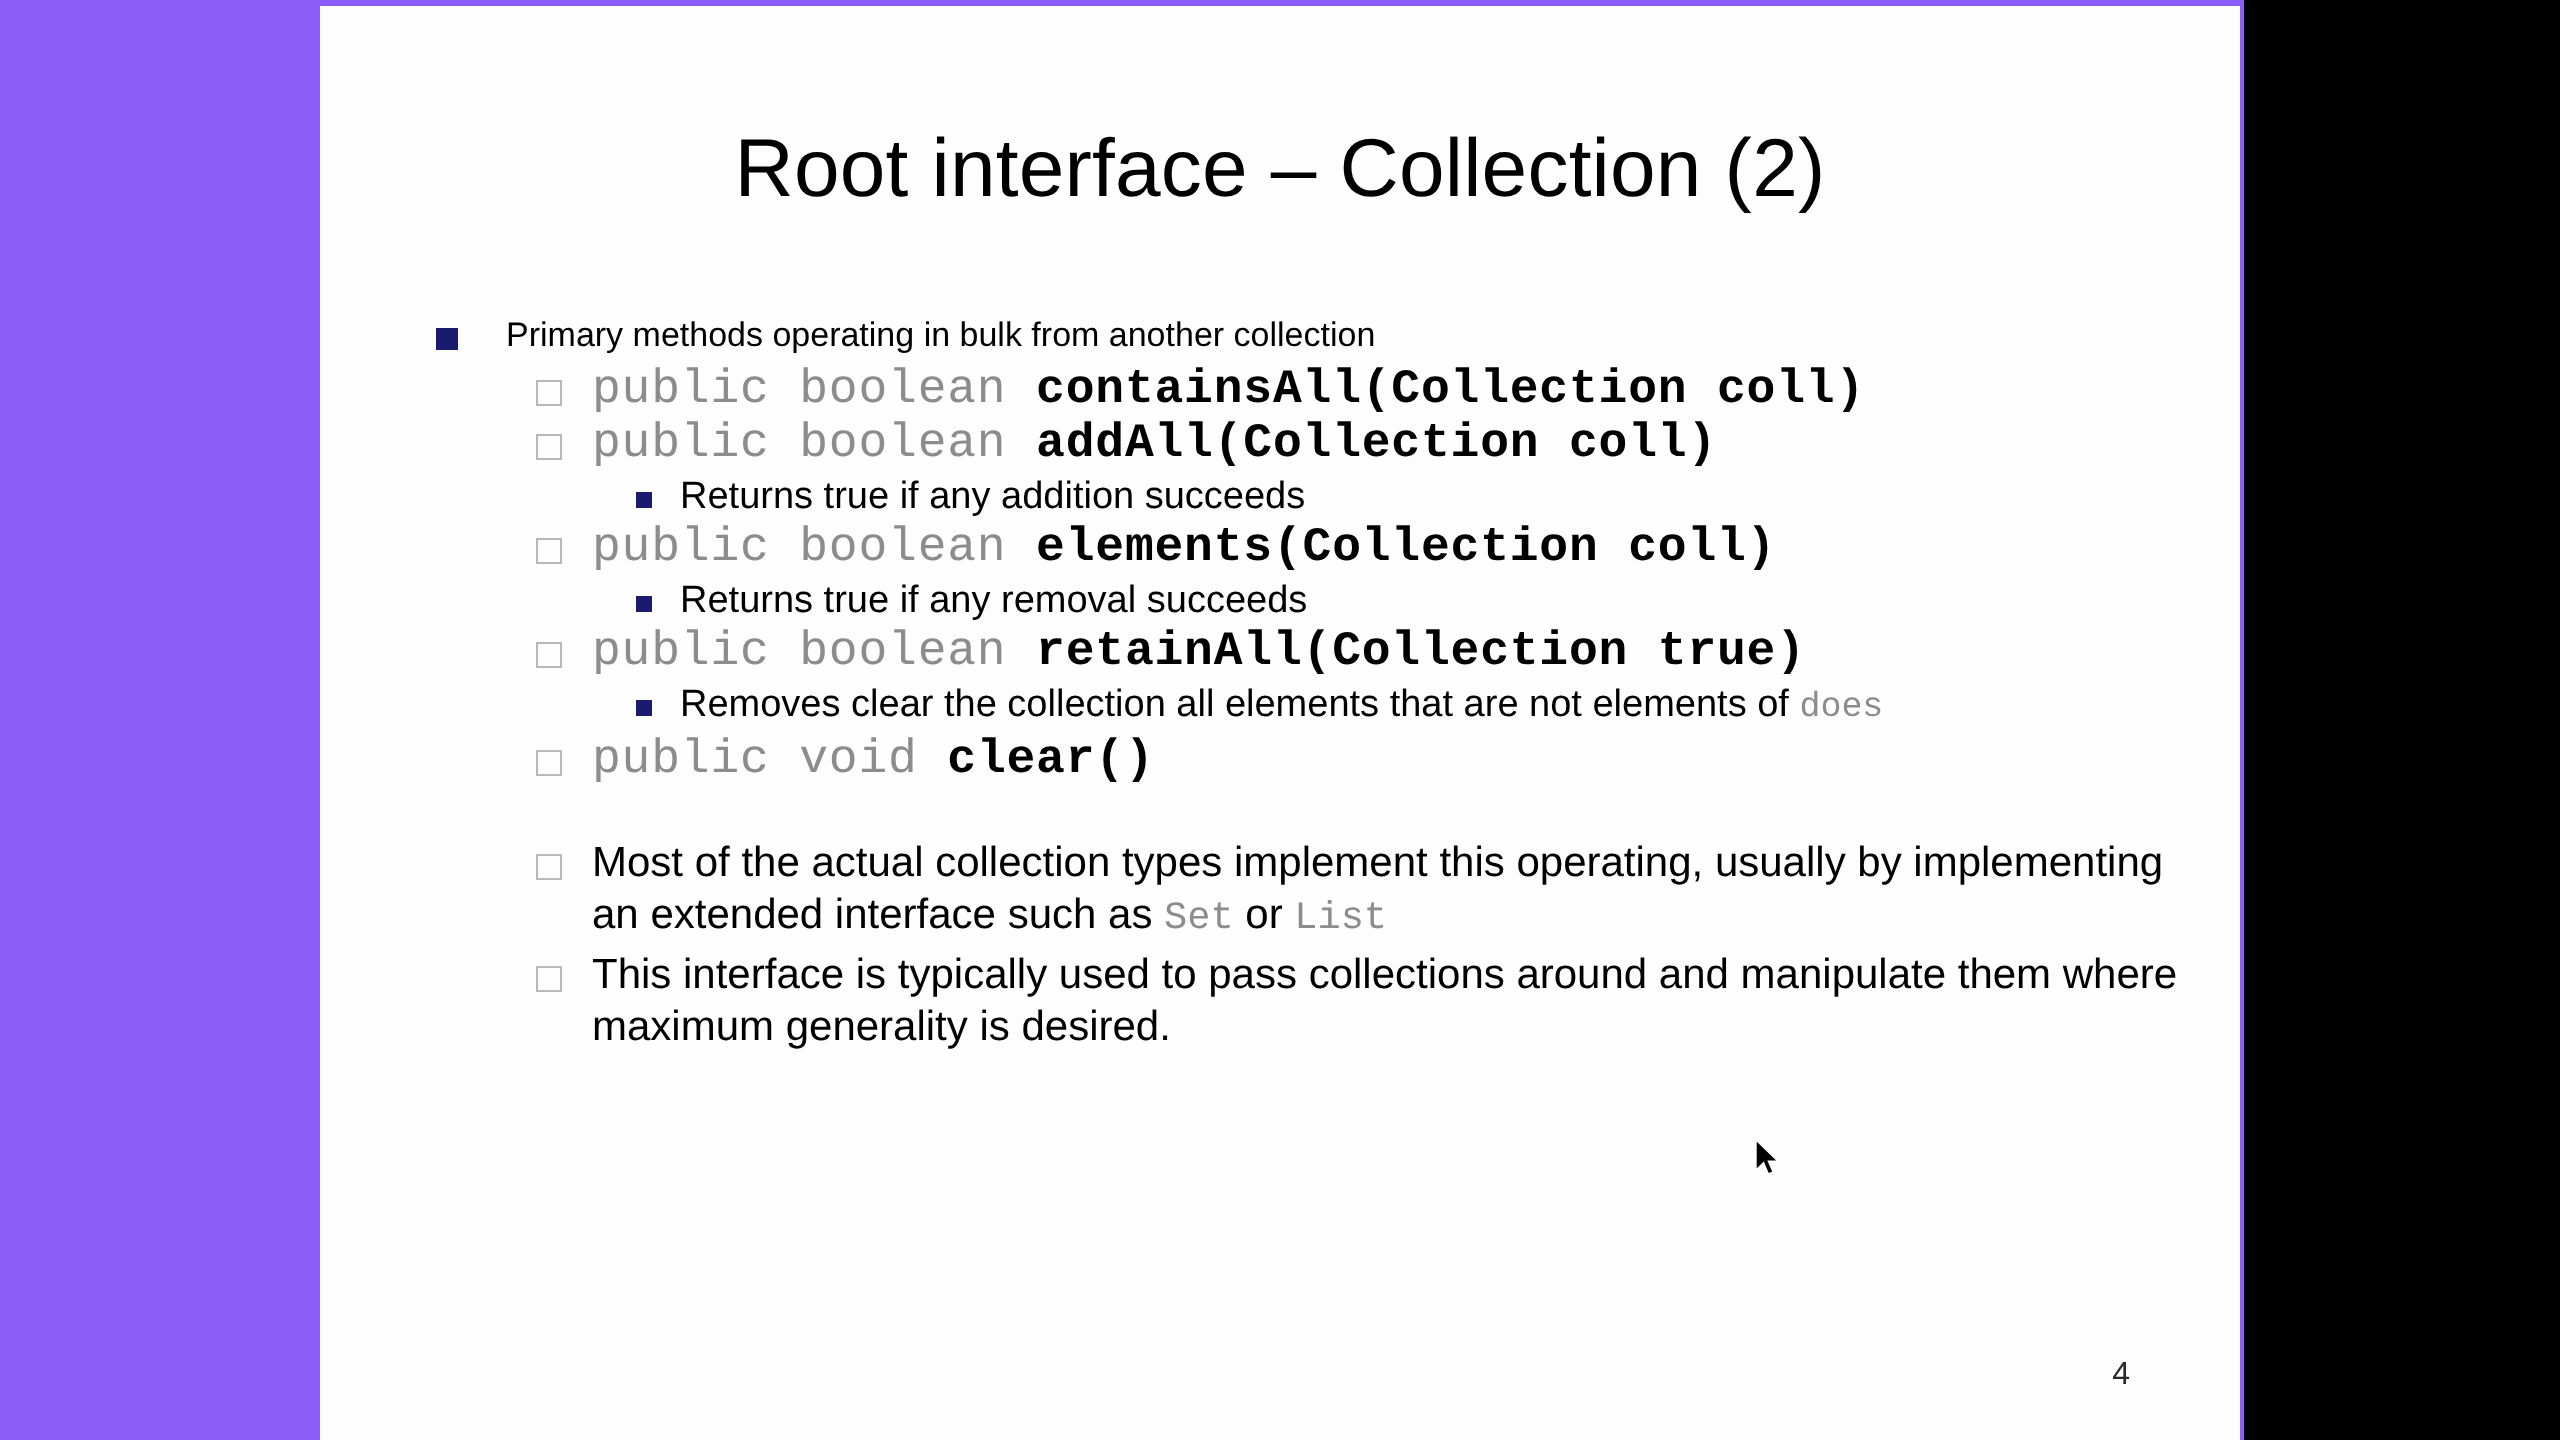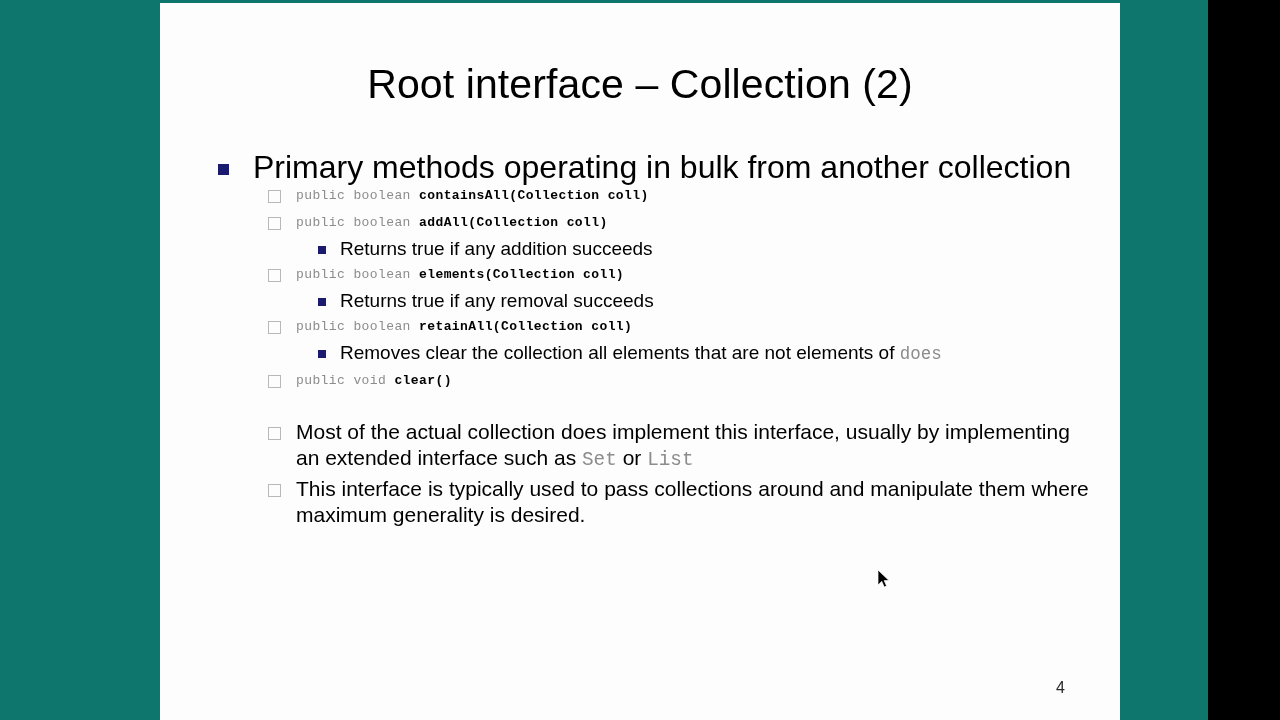--- a/index.html
+++ b/index.html
@@ -7,23 +7,23 @@
     margin: 0;
     padding: 0;
     background: #000000;
     width: 1280px;
     height: 720px;
     overflow: hidden;
   }
 
   #stage {
     position: relative;
-    width: 1208px;
+    width: 1122px;
     height: 720px;
-    background: #0f766e;
+    background: #8b5cf6;
   }
 
   
   #slide {
     position: absolute;
     left: 160px;
     top: 3px;
     width: 960px;
     height: 717px;
     background: #fdfdfd;
@@ -72,21 +72,21 @@
   .lvl1 { margin-bottom: 0px; }
   .lvl1 .bullet {
     left: 58px;
     top: 11px;
     width: 11px;
     height: 11px;
     background: #1a1a6e;
   }
   .lvl1 .txt {
     margin-left: 93px;
-    font-size: 32px;
+    font-size: 17px;
     line-height: 29px;
     padding-right: 30px;
   }
 
   
   .lvl2 .bullet {
     left: 108px;
     top: 8px;
     width: 11px;
     height: 11px;
@@ -96,21 +96,21 @@
   .lvl2 .txt {
     margin-left: 136px;
     font-size: 21px;
     line-height: 26px;
     padding-right: 24px;
   }
 
   
   .lvl2.code .txt {
     font-family: "Liberation Mono", "DejaVu Sans Mono", monospace;
-    font-size: 13px;
+    font-size: 24px;
     line-height: 27px;
     letter-spacing: 0.4px;
   }
 
   
   .lvl3 .bullet {
     left: 158px;
     top: 10px;
     width: 8px;
     height: 8px;
@@ -199,42 +199,42 @@
         <span class="txt"><span class="kw">public boolean </span><span class="mth">elements(Collection coll)</span></span>
       </div>
 
       <div class="row lvl3">
         <span class="bullet"></span>
         <span class="txt">Returns true if any removal succeeds</span>
       </div>
 
       <div class="row lvl2 code">
         <span class="bullet"></span>
-        <span class="txt"><span class="kw">public boolean </span><span class="mth">retainAll(Collection coll)</span></span>
+        <span class="txt"><span class="kw">public boolean </span><span class="mth">retainAll(Collection true)</span></span>
       </div>
 
       <div class="row lvl3">
         <span class="bullet"></span>
         <span class="txt"><span>Removes clear the collection all elements that are not elements of </span><span class="codeinline">does</span></span>
       </div>
 
       <div class="row lvl2 code">
         <span class="bullet"></span>
         <span class="txt"><span class="kw">public void </span><span class="mth">clear()</span></span>
       </div>
 
 
       <div class="gap-lg"></div>
 
 
       <div class="gap-sm"></div>
 
       <div class="row lvl2">
         <span class="bullet"></span>
-        <span class="txt"><span>Most of the actual collection does implement this interface, usually by implementing an extended interface such as </span><span class="codeinline">Set</span><span> or </span><span class="codeinline">List</span></span>
+        <span class="txt"><span>Most of the actual collection types implement this operating, usually by implementing an extended interface such as </span><span class="codeinline">Set</span><span> or </span><span class="codeinline">List</span></span>
       </div>
 
       <div class="gap-sm"></div>
 
       <div class="row lvl2">
         <span class="bullet"></span>
         <span class="txt">This interface is typically used to pass collections around and manipulate them where maximum generality is desired.</span>
       </div>
 
     </div>

